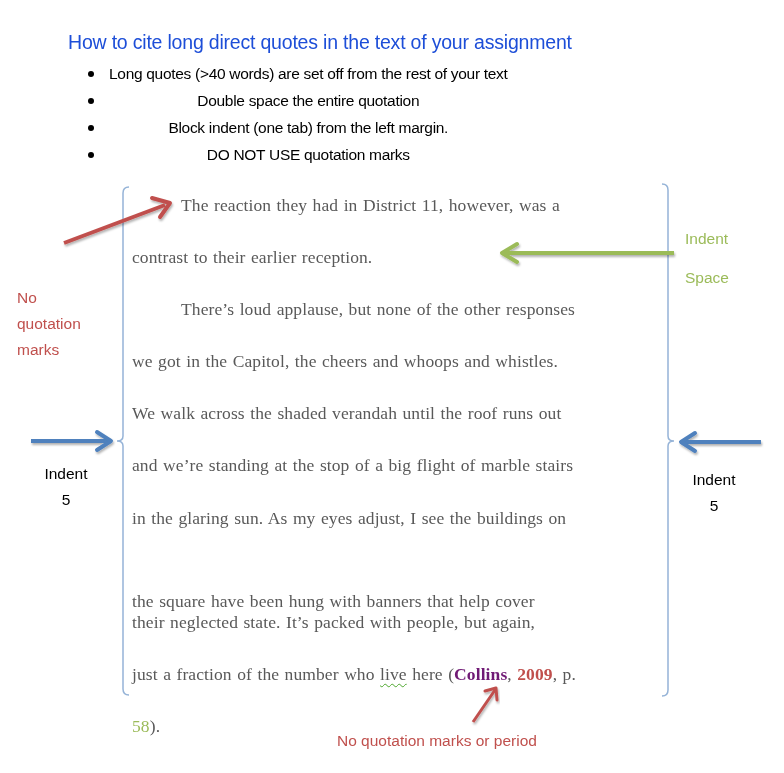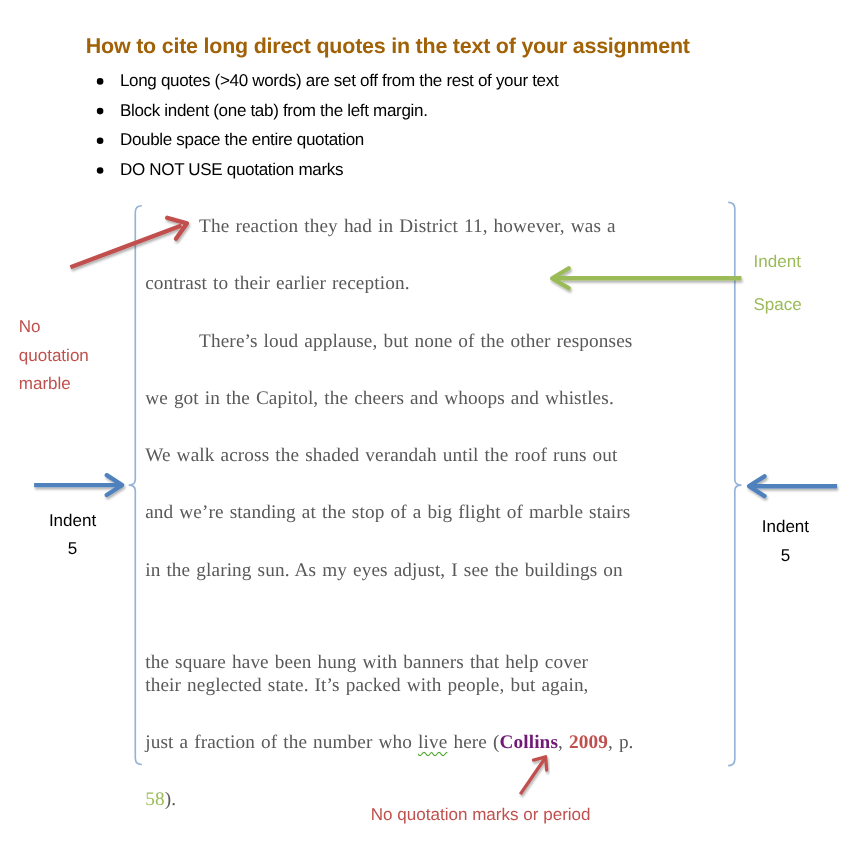--- a/index.html
+++ b/index.html
@@ -1,39 +1,39 @@
 <!DOCTYPE html>
 <html><head>
 <meta charset="utf-8">
 <style>
   html,body{margin:0;padding:0;background:#fff;}
   body{width:784px;height:773px;position:relative;overflow:hidden;font-family:"Liberation Sans",sans-serif;}
   .abs{position:absolute;white-space:nowrap;}
-  .title{left:78px;top:31px;font-size:19.5px;font-weight:bold;color:#a16207;letter-spacing:-0.2px;}
-  .bullets{left:84px;top:63px;margin:0;padding:0;list-style:none;}
+  .title{left:68px;top:31px;font-size:19.5px;font-weight:normal;color:#1d4ed8;letter-spacing:-0.2px;}
+  .bullets{left:84px;top:63px;margin:0;padding:0;list-style:none;text-align:center;}
   .bullets li{position:relative;padding-left:25px;font-size:15.5px;color:#000;height:27px;line-height:22px;letter-spacing:-0.3px;}
   .bullets li .dot{position:absolute;left:4px;top:8px;width:6px;height:6px;border-radius:50%;background:#000;}
   .q{font-size:17.5px;color:#595959;left:132px;letter-spacing:0.1px;word-spacing:1px;font-family:Liberation Serif, serif;}
   .red{color:#c0504d;}
   .green{color:#9bbb59;}
   .blue{color:#701a75;}
   .lbl{font-size:15.5px;}
   .blk{color:#000;}
   .squig{text-decoration:underline wavy #4ea72e;text-decoration-thickness:1px;text-underline-offset:3px;}
   svg{position:absolute;left:0;top:0;}
 </style>
 </head>
 <body>
 
 <div class="abs title">How to cite long direct quotes in the text of your assignment</div>
 
 <ul class="abs bullets">
   <li><span class="dot"></span><span>Long quotes (&gt;40 words) are set off from the rest of your text</span></li>
+  <li><span class="dot"></span><span>Double space the entire quotation</span></li>
   <li><span class="dot"></span><span>Block indent (one tab) from the left margin.</span></li>
-  <li><span class="dot"></span><span>Double space the entire quotation</span></li>
   <li><span class="dot"></span><span>DO NOT USE quotation marks</span></li>
 </ul>
 
 <svg width="784" height="773">
   <defs>
     <filter id="sh" x="-10%" y="-50%" width="120%" height="200%">
       <feDropShadow dx="1" dy="2" stdDeviation="1.2" flood-color="#000" flood-opacity="0.3"></feDropShadow>
     </filter>
   </defs>
 
@@ -84,21 +84,21 @@
 <div class="abs q" style="top:664px;">
   <span>just a fraction of the number who </span><span class="squig">live</span><span> here (</span><b class="blue">Collins</b><span>, </span><b class="red">2009</b><span>, p.</span>
 </div>
 <div class="abs q" style="top:716px;">
   <span class="green">58</span><span>).</span>
 </div>
 
 <div class="abs lbl red" style="left:17px;top:253px;line-height:26px;margin-top:32px;">
   <div>No</div>
   <div>quotation</div>
-  <div>marble</div>
+  <div>marks</div>
 </div>
 
 <div class="abs lbl green" style="left:685px;top:219px;line-height:39px;">
   <div>Indent</div>
   <div>Space</div>
 </div>
 
 <div class="abs lbl blk" style="left:41px;top:461px;line-height:26px;text-align:center;width:50px;">
   <div>Indent</div>
   <div>5</div>

